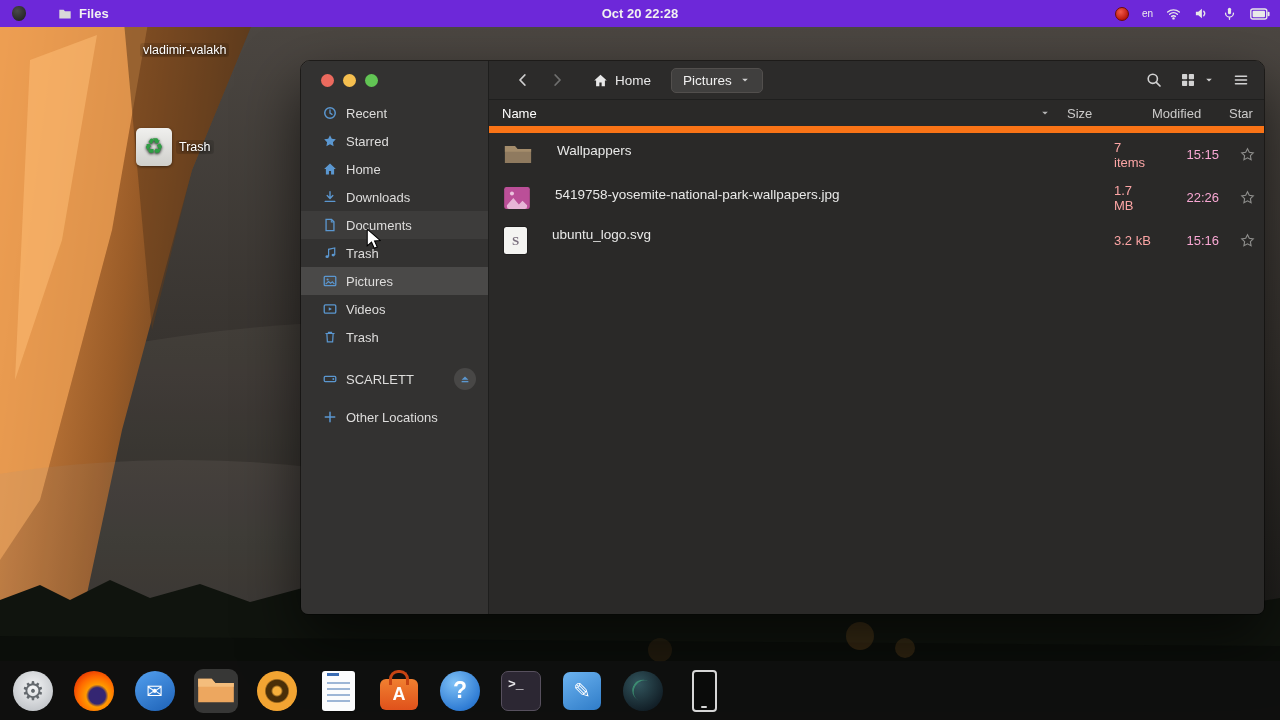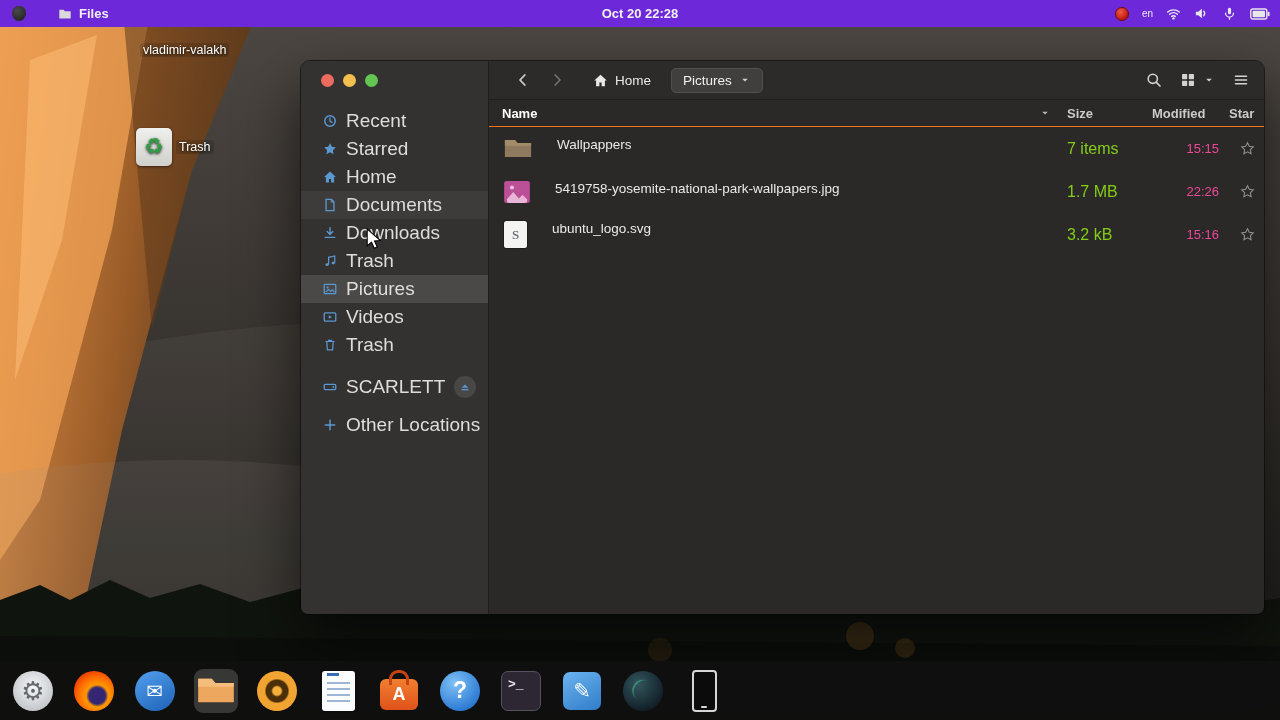--- a/index.html
+++ b/index.html
@@ -38,21 +38,21 @@
 
   
   .window{position:absolute;left:300px;top:60px;width:965px;height:555px;display:flex;
     border-radius:10px 10px 8px 8px;overflow:hidden;box-shadow:0 25px 60px rgba(0,0,0,.6);
     border:1px solid rgba(0,0,0,.6);box-sizing:border-box;z-index:20;}
   .sidebar{width:187px;background:#333231;flex:none;display:flex;flex-direction:column;}
   .traffic{display:flex;align-items:center;gap:9px;height:38px;padding-left:20px;flex:none;}
   .tl{width:13px;height:13px;border-radius:50%;}
   .tl-close{background:#ec6a5e;} .tl-min{background:#f5bf4f;} .tl-max{background:#62c554;}
 
-  .side-list{margin-top:8px;font-size:19px;color:#dedddc;}
+  .side-list{font-size:13px;color:#dedddc;}
   .side-item{display:flex;align-items:center;height:28px;padding-left:22px;gap:9px;position:relative;cursor:default;}
   .side-item .ic{color:#5b97d0;flex:none;}
   .side-item.selected{background:#4a4948;}
   .side-item.hovered{background:#3d3c3b;}
   .side-gap{height:14px;}
   .eject-btn{position:absolute;right:12px;width:22px;height:22px;border-radius:50%;background:#484746;
     display:flex;align-items:center;justify-content:center;color:#c9c9c9;}
 
   .main{flex:1;background:#2a2928;display:flex;flex-direction:column;border-left:1px solid #1e1e1d;}
   .toolbar{height:38px;flex:none;background:#2c2b2a;border-bottom:1px solid #1f1f1e;
@@ -60,33 +60,33 @@
   .nav-btn{display:flex;align-items:center;justify-content:center;width:24px;height:24px;color:#cfcfcf;}
   .nav-btn.disabled{color:#6f6f6e;}
   .path-home{display:flex;align-items:center;gap:7px;margin-left:14px;font-size:13.5px;color:#e8e8e8;}
   .path-current{display:flex;align-items:center;gap:7px;margin-left:10px;font-size:13.5px;color:#f0f0f0;
     background:#403f3e;border:1px solid #524f4d;border-radius:5px;padding:4px 11px;}
   .path-current .ic{color:#cfcfcf;}
   .tb2-right{margin-left:auto;display:flex;align-items:center;gap:18px;color:#d2d2d2;}
   .view-group{display:flex;align-items:center;gap:7px;}
 
   .list-header{height:26px;flex:none;display:grid;grid-template-columns:578px 85px 75px 40px;
-    align-items:center;border-bottom:1px solid #f97316;font-size:13px;font-weight:bold;color:#cccbca;}
+    align-items:center;border-bottom:7px solid #f97316;font-size:13px;font-weight:normal;color:#cccbca;}
   .lh-name{display:flex;align-items:center;padding-left:13px;color:#ffffff;}
   .lh-name .sort{margin-left:auto;margin-right:16px;color:#b5b5b5;}
   .lh-mod{padding-right:6px;}
   .lh-star{padding-left:2px;}
 
   .file-rows{flex:1;overflow:hidden;}
   .file-row{height:43px;display:grid;grid-template-columns:578px 85px 75px 40px;align-items:center;
     font-size:13.5px;color:#e9e9e8;}
   .fr-name{display:flex;align-items:flex-start;gap:25px;padding-left:15px;min-width:0;}
   .fr-name .fname{white-space:nowrap;overflow:hidden;text-overflow:ellipsis;}
-  .fr-sub{color:#84cc16;font-size:16px;}
-  .fr-mod{color:#ec4899;font-size:13px;text-align:right;padding-right:8px;}
+  .fr-sub{color:#fca5a5;font-size:13px;margin-left:47px;}
+  .fr-mod{color:#f9a8d4;font-size:13px;text-align:right;padding-right:8px;}
   .fr-star{display:flex;align-items:center;justify-content:center;color:#8e8e8c;}
 
   .thumb{flex:none;display:block;}
   .svgfile{width:23px;height:27px;background:#f4f4f2;border-radius:2.5px;display:flex;align-items:center;
     justify-content:center;color:#7a6f7e;font-weight:bold;font-size:13px;font-family:"Liberation Serif","DejaVu Serif",serif;
     box-shadow:0 0 0 1px rgba(0,0,0,.25);}
 
   
   .dock{position:absolute;left:0;bottom:0;width:1280px;height:59px;background:rgba(16,16,16,.82);
     display:flex;align-items:center;gap:17px;padding-left:11px;box-sizing:border-box;z-index:40;}
@@ -335,31 +335,31 @@
               <use href="#i-star"></use>
             </svg>
           <span>Starred</span>
         </div>
         <div class="side-item">
           <svg class="ic14 ic">
               <use href="#i-home"></use>
             </svg>
           <span>Home</span>
         </div>
+        <div class="side-item">
+          <svg class="ic14 ic">
+              <use href="#i-download"></use>
+            </svg>
+          <span>Downloads</span>
+        </div>
         <div class="side-item hovered">
           <svg class="ic14 ic">
               <use href="#i-doc"></use>
             </svg>
           <span>Documents</span>
-        </div>
-        <div class="side-item">
-          <svg class="ic14 ic">
-              <use href="#i-download"></use>
-            </svg>
-          <span>Downloads</span>
         </div>
         <div class="side-item">
           <svg class="ic14 ic">
               <use href="#i-note"></use>
             </svg>
           <span>Trash</span>
         </div>
         <div class="side-item selected">
           <svg class="ic14 ic">
               <use href="#i-image"></use>

